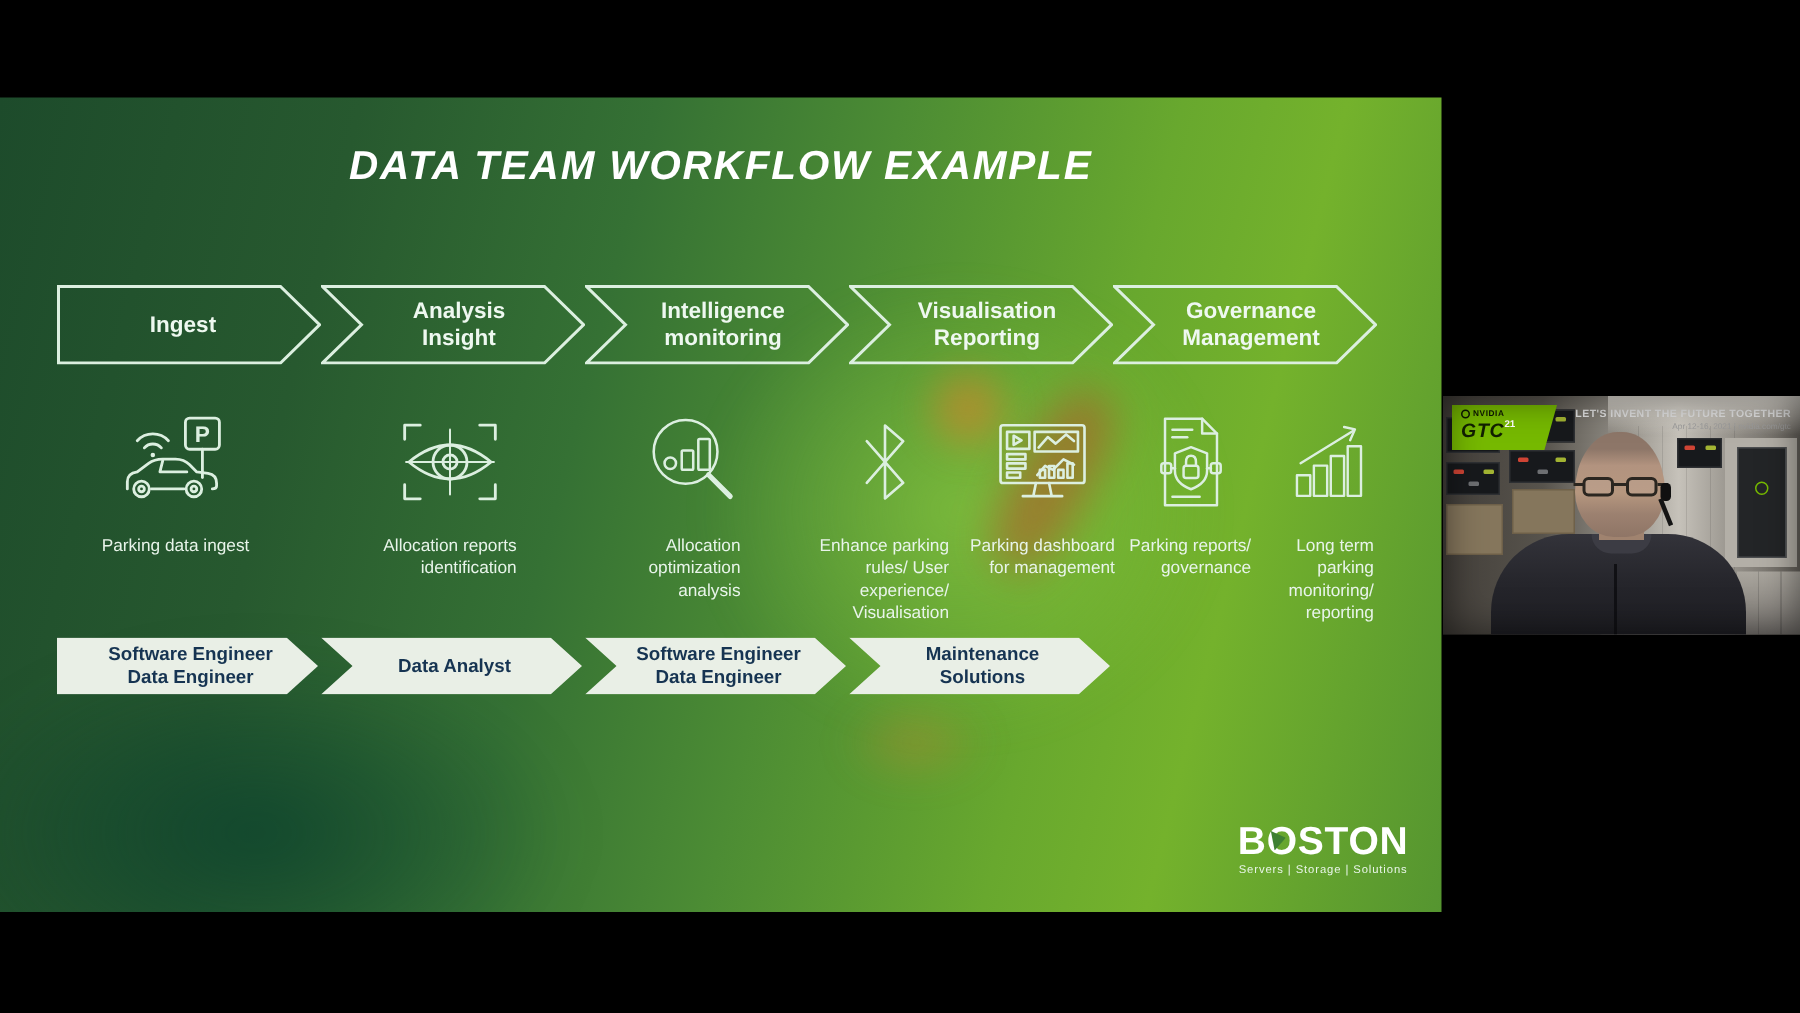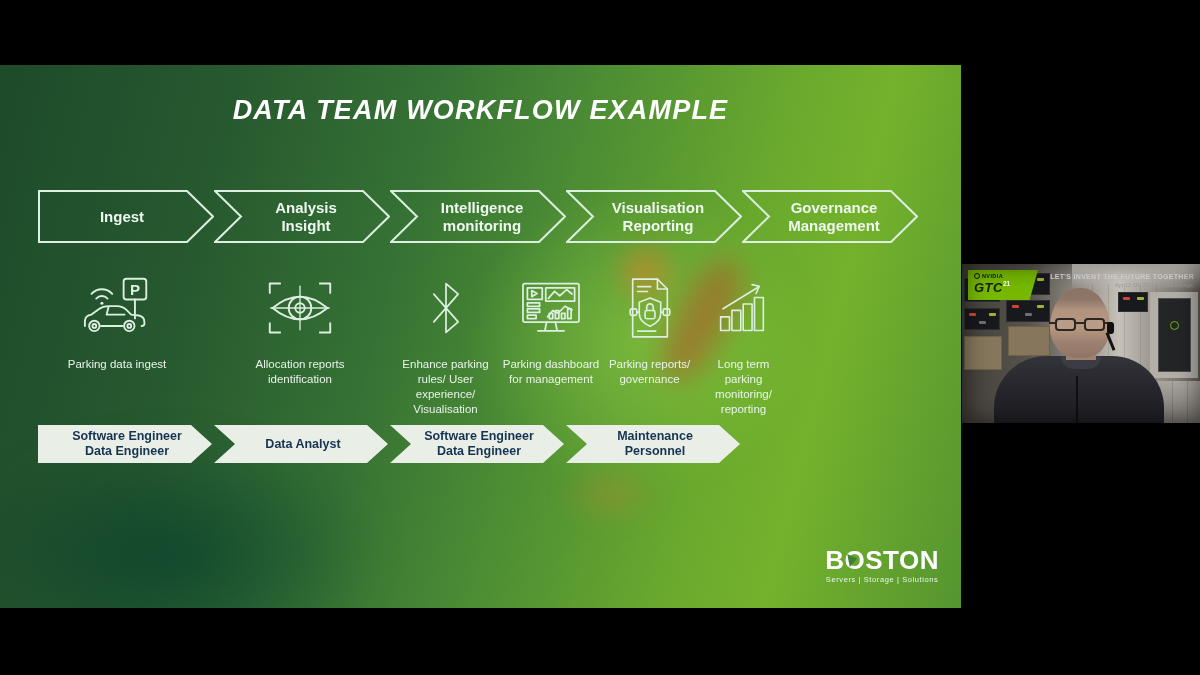--- a/index.html
+++ b/index.html
@@ -29,21 +29,21 @@
   .stage{position:relative;width:176px;height:53px;display:flex;align-items:center;justify-content:center;}
   .stage svg{position:absolute;inset:0;width:100%;height:100%;}
   .stage-label{position:relative;z-index:1;color:#eef8f0;font-size:15px;font-weight:bold;
     text-align:center;line-height:1.2;white-space:pre-line;padding:0 22px 0 14px;}
   .stage.notched .stage-label{padding-left:30px;}
 
   
   .icons-row{position:absolute;left:25px;top:200px;display:flex;}
   .activity{display:flex;flex-direction:column;align-items:center;}
   .icon-box{height:86px;display:flex;align-items:center;justify-content:center;}
-  .caption{margin-top:6px;color:#e8f4ea;font-size:11.5px;line-height:1.3;text-align:center;white-space:pre-line;}
+  .caption{margin-top:6px;color:#e8f4ea;font-size:11.5px;line-height:1.3;text-align:right;white-space:pre-line;}
   .icn{stroke:#dcefe0;stroke-width:2;fill:none;stroke-linecap:round;stroke-linejoin:round;}
 
   
   .roles-row{position:absolute;left:38px;top:360px;display:flex;gap:2px;}
   .role{width:174px;height:38px;background:#e9efe6;display:flex;align-items:center;justify-content:center;}
   .role.first{clip-path:polygon(0 0,calc(100% - 21px) 0,100% 50%,calc(100% - 21px) 100%,0 100%);}
   .role.notched{clip-path:polygon(0 0,calc(100% - 21px) 0,100% 50%,calc(100% - 21px) 100%,0 100%,21px 50%);}
   .role-label{color:#163452;font-size:12.5px;font-weight:bold;text-align:center;line-height:1.2;white-space:pre-line;padding:0 18px 0 22px;}
 
   
@@ -190,20 +190,34 @@
             <line x1="9" y1="36" x2="71" y2="36" stroke-width="1.4"></line>
             <path d="M11 36 Q40 12 69 36 Q40 60 11 36 Z"></path>
             <circle cx="40" cy="36" r="12"></circle>
               <circle cx="40" cy="36" r="5"></circle>
           </svg>
         </div>
         <div class="caption">Allocation reports
 identification</div>
       </div>
 
+      <div class="activity" style="width:144px">
+        <div class="icon-box">
+          <svg class="icn" width="68" height="68" viewBox="0 0 80 80">
+            <circle cx="33" cy="32" r="25"></circle>
+            <circle cx="21" cy="41" r="4.5"></circle>
+            <rect x="30" y="31" width="9" height="15" rx="1"></rect>
+            <rect x="43" y="22" width="9" height="24" rx="1"></rect>
+            <line x1="51" y1="50" x2="68" y2="67" stroke-width="4"></line>
+          </svg>
+        </div>
+        <div class="caption">Allocation
+optimization
+analysis</div>
+      </div>
 
       <div class="activity" style="width:109px">
         <div class="icon-box">
           <svg class="icn" width="40" height="66" viewBox="0 0 44 76" stroke-width="2.5">
             <path d="M8 22 L36 54 L22 66 L22 10 L36 22 L8 54"></path>
           </svg>
         </div>
         <div class="caption">Enhance parking
 rules/ User
 experience/
@@ -278,21 +292,21 @@
 Data Engineer</span>
       </div>
       <div class="role notched">
         <span class="role-label">Data Analyst</span>
       </div>
       <div class="role notched">
         <span class="role-label">Software Engineer
 Data Engineer</span>
       </div>
       <div class="role notched">
-        <span class="role-label">Maintenance Personnel</span>
+        <span class="role-label">Maintenance Solutions</span>
       </div>
     </div>
 
 
     <div class="boston">
       <div class="boston-name">
         <span>BOSTON</span>
         <span class="o-wedge"></span>
       </div>
       <div class="boston-tag">Servers | Storage | Solutions</div>

